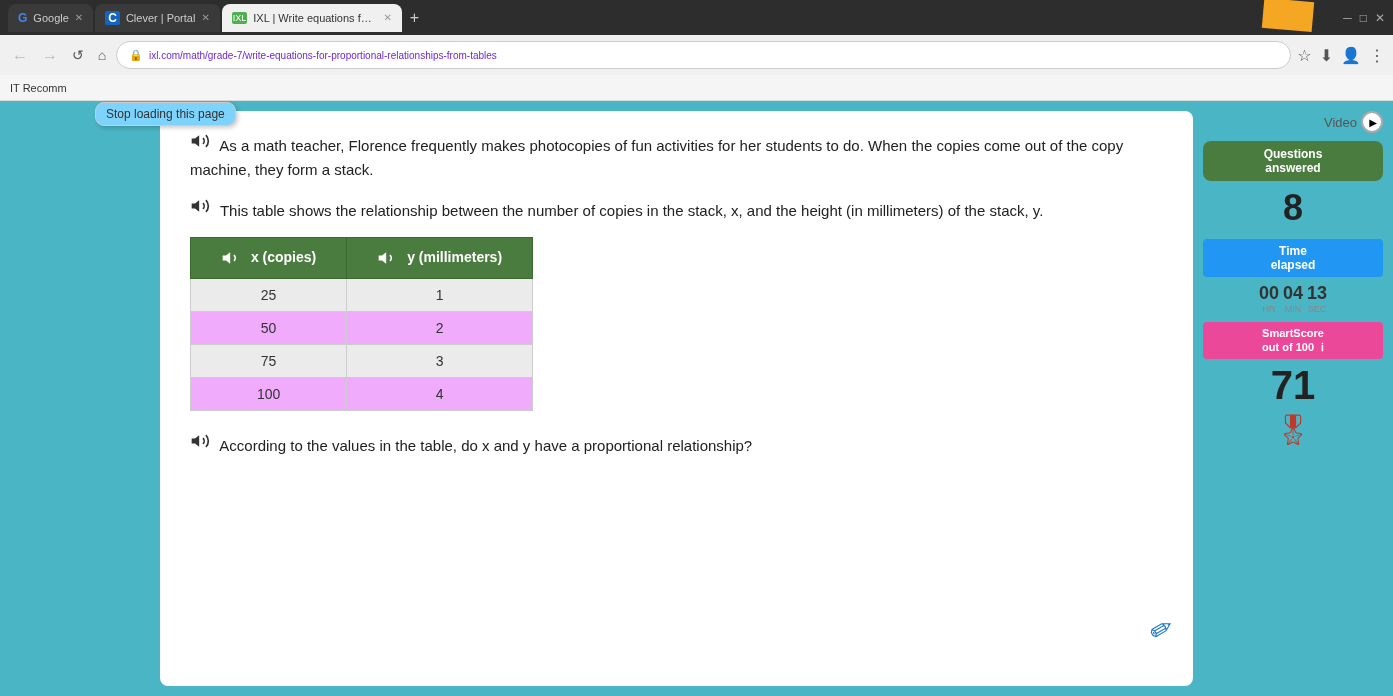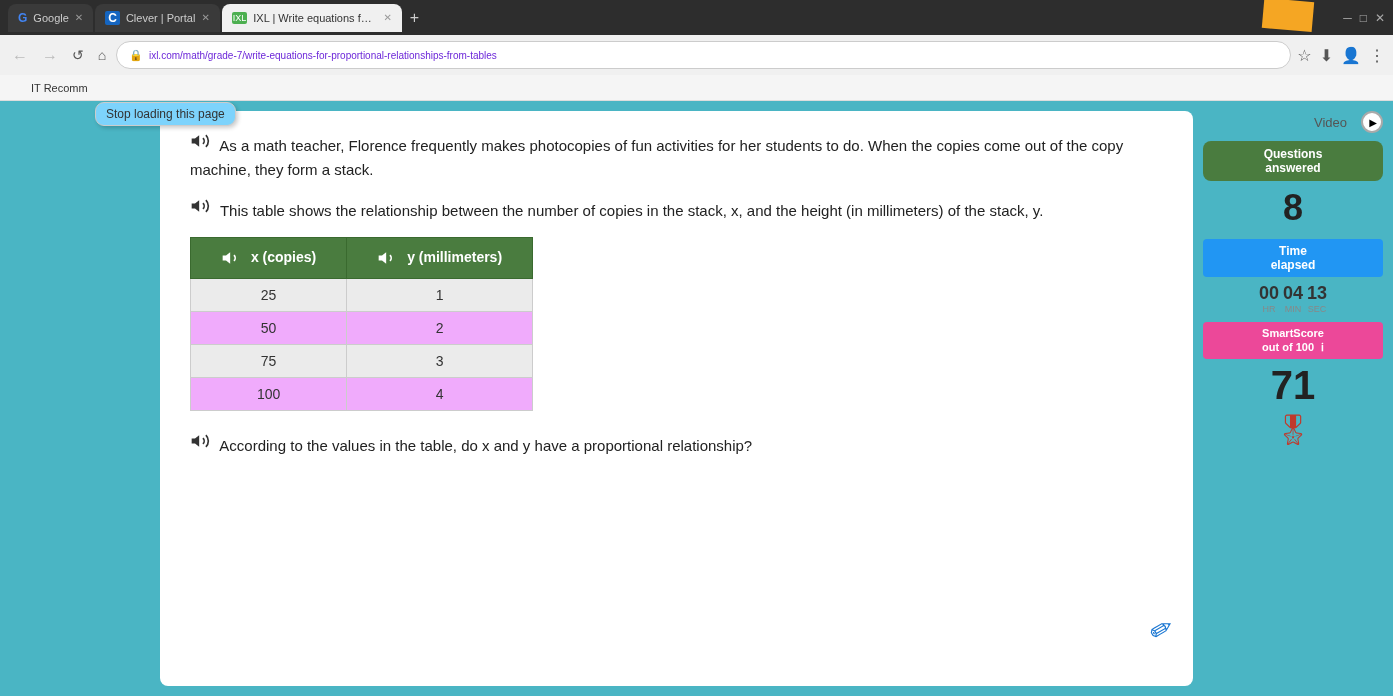--- a/index.html
+++ b/index.html
@@ -224,21 +224,21 @@
       border-radius: 50%;
       border: 2px solid #666;
       background: white;
       flex-shrink: 0;
     }
 
     
     .video-btn {
       display: flex;
       align-items: center;
-      gap: 14px;
+      gap: 4px;
       justify-content: flex-end;
       margin-bottom: 8px;
     }
     .video-label {
       font-size: 13px;
       color: #555;
     }
     .play-circle {
       width: 22px;
       height: 22px;
@@ -385,21 +385,21 @@
   </div>
   <div class="toolbar-icons">
     <span class="toolbar-icon">☆</span>
     <span class="toolbar-icon">⬇</span>
     <span class="toolbar-icon">👤</span>
     <span class="toolbar-icon">⋮</span>
   </div>
 </div>
 
 <div class="bookmark-bar">
-  <span style="cursor:pointer;color:#333;font-size:11px;margin-left:21px;">IT Recomm</span>
+  <span style="cursor:pointer;color:#333;font-size:11px;">IT Recomm</span>
 </div>
 
 <div class="tooltip">
   <span>Stop loading this page</span>
 </div>
 
 <div class="sticky-note"></div>
 
 <div class="main-content">
   <div class="left-sidebar"></div>

